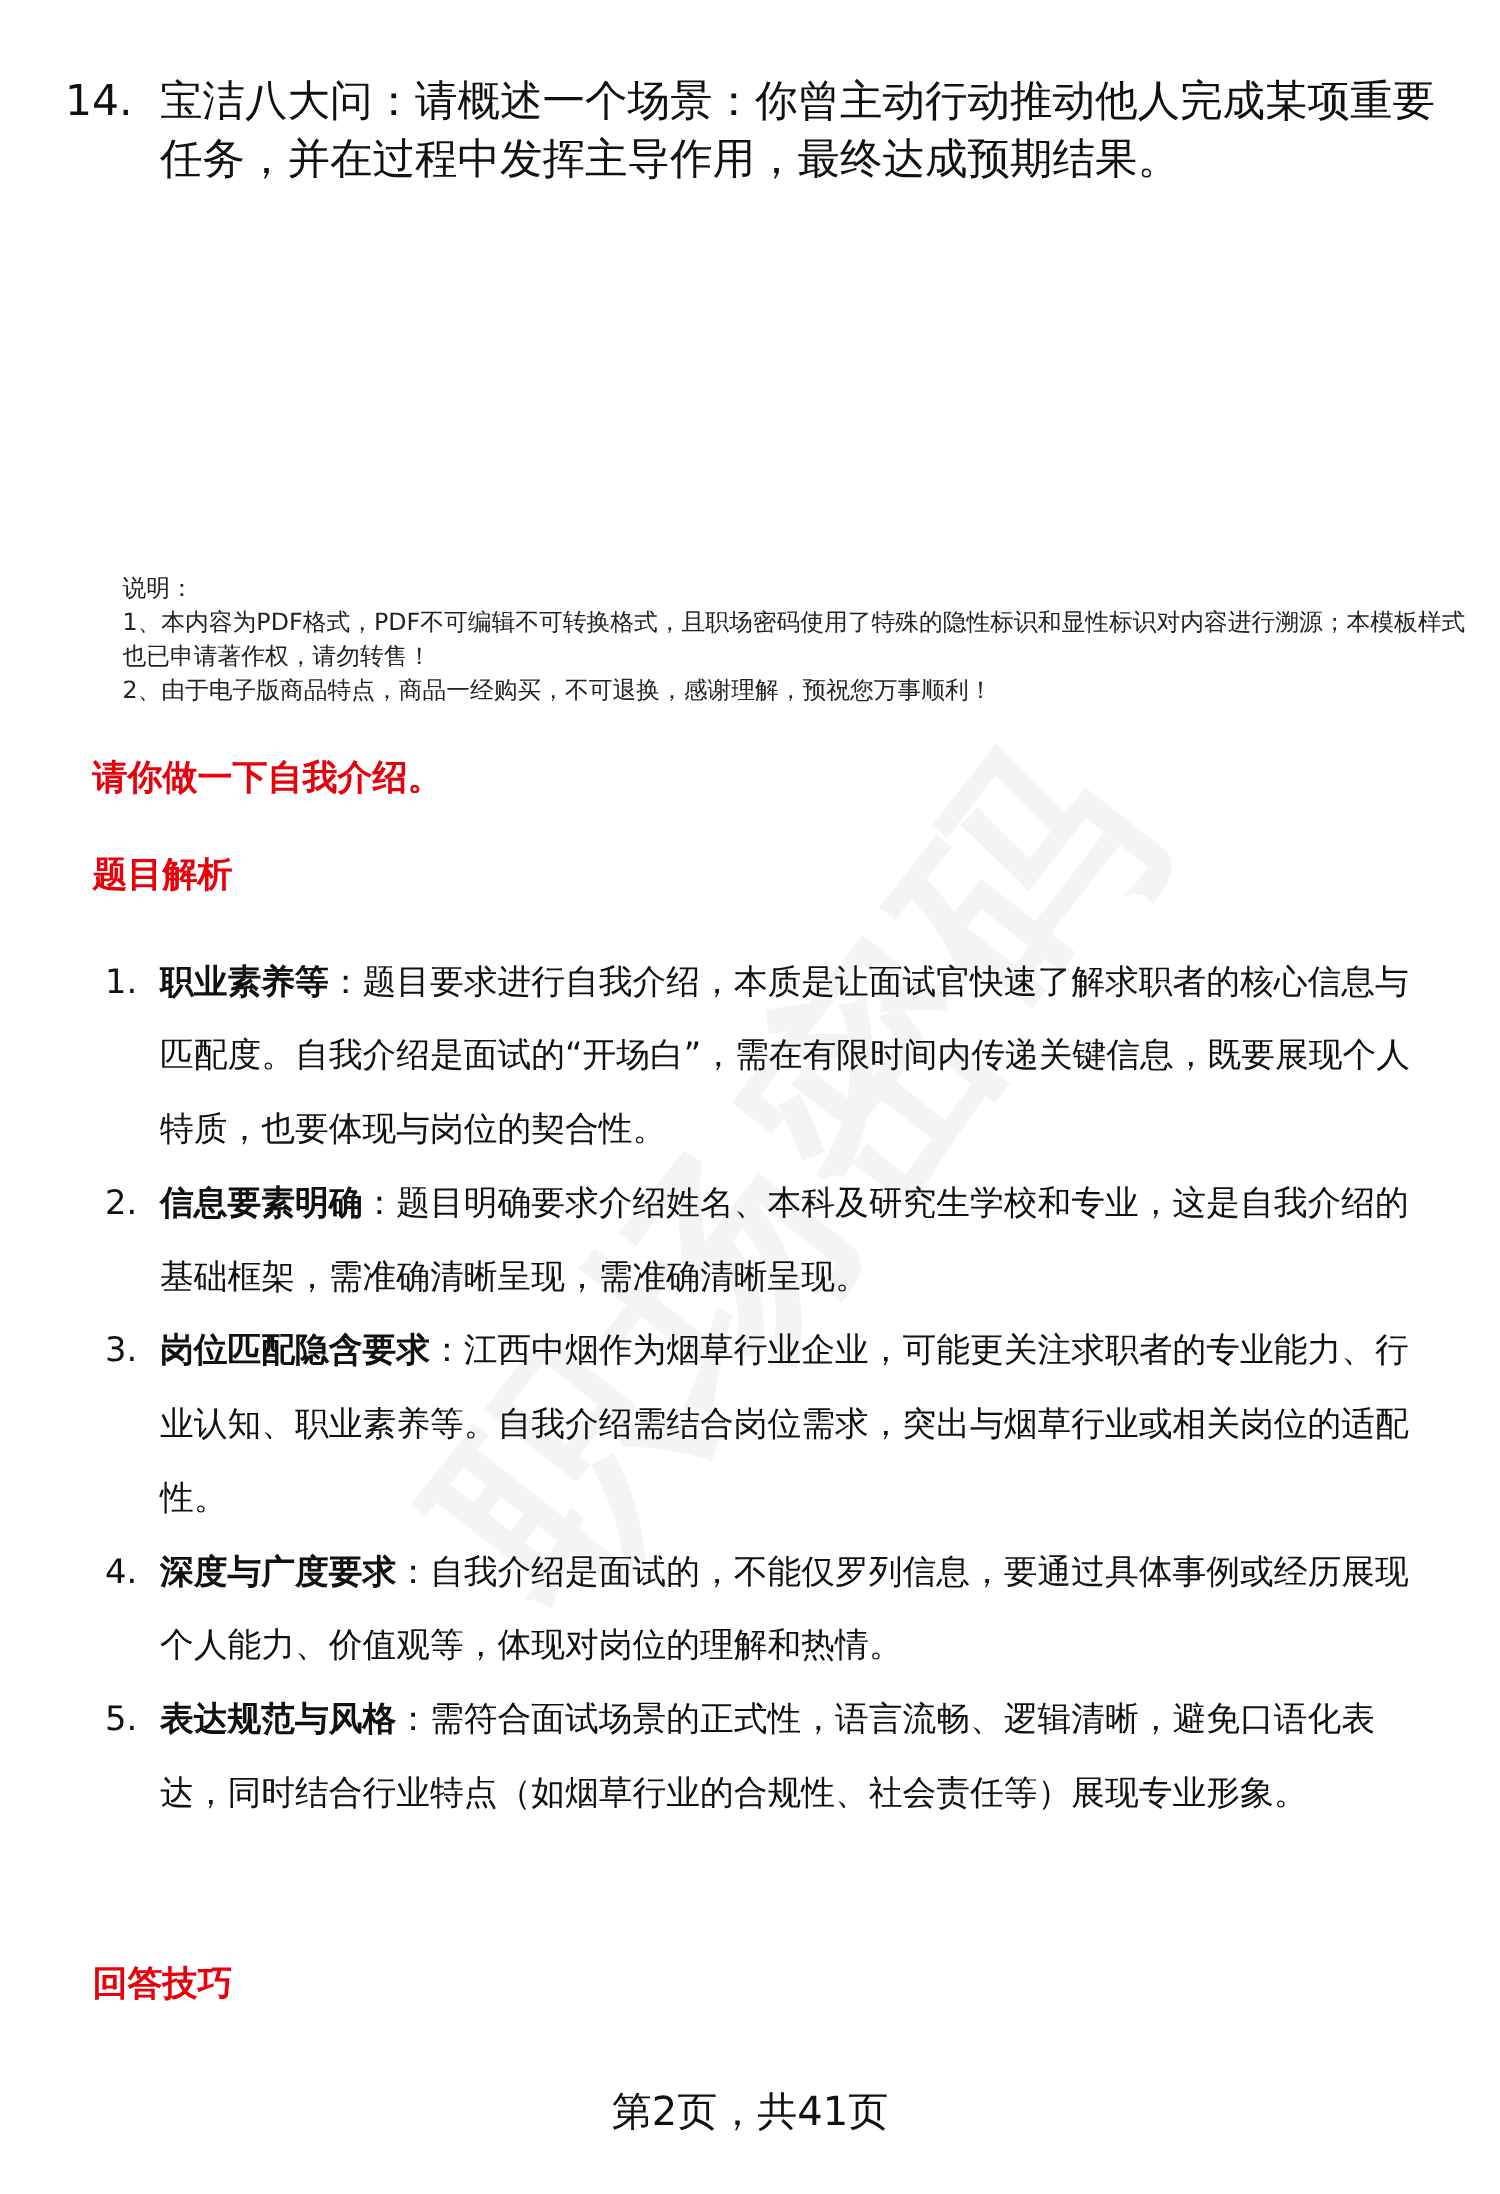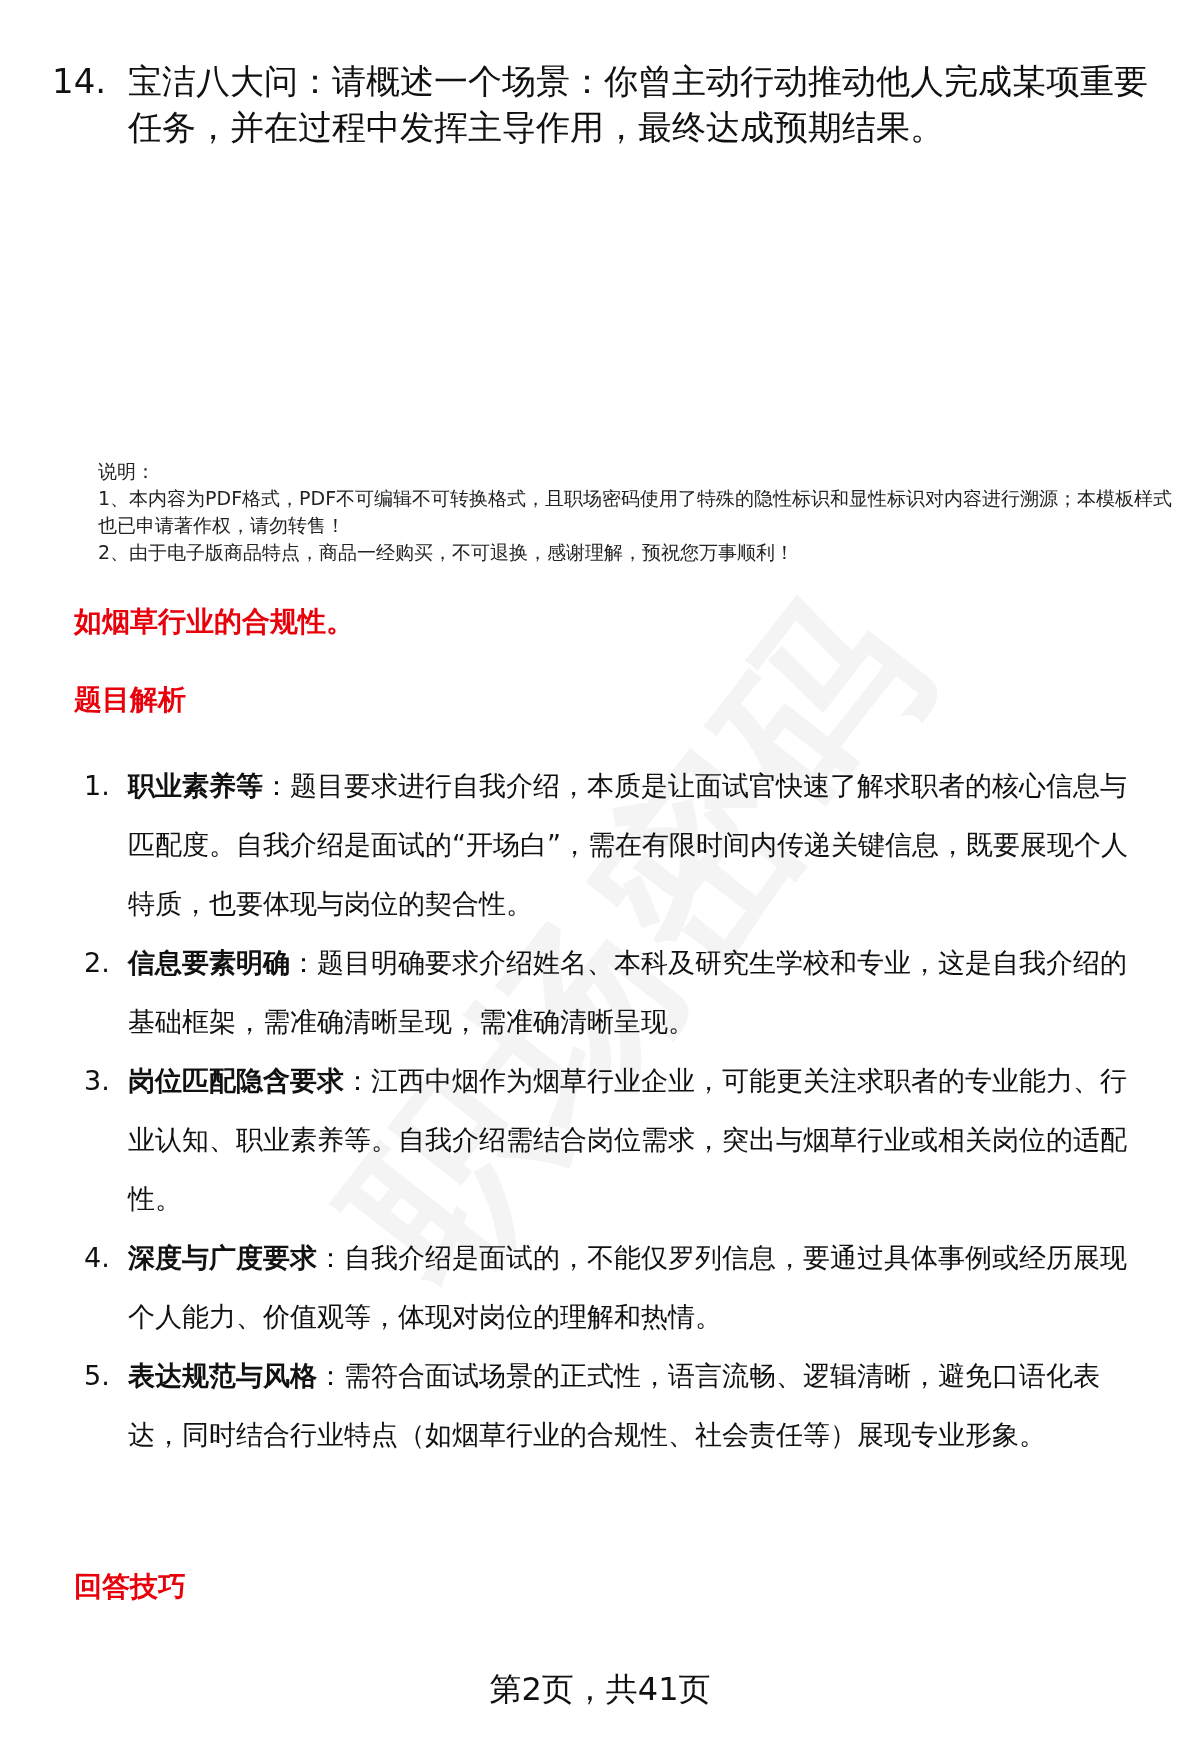--- a/index.html
+++ b/index.html
@@ -124,21 +124,21 @@
       <span class="q-text">宝洁八大问：请概述一个场景：你曾主动行动推动他人完成某项重要任务，并在过程中发挥主导作用，最终达成预期结果。</span>
     </div>
   </div>
 
   <div class="notice">
     <div>说明：</div>
     <div>1、本内容为PDF格式，PDF不可编辑不可转换格式，且职场密码使用了特殊的隐性标识和显性标识对内容进行溯源；本模板样式也已申请著作权，请勿转售！</div>
     <div>2、由于电子版商品特点，商品一经购买，不可退换，感谢理解，预祝您万事顺利！</div>
   </div>
 
-  <div class="red-heading" style="top:603px;">如烟草行业的合规性。</div>
+  <div class="red-heading" style="top:603px;">请你做一下自我介绍。</div>
   <div class="red-heading" style="top:681px;">题目解析</div>
 
   <div class="a-list">
     <div class="a-item">
       <span class="a-num">1.</span>
       <span class="a-body"><span class="a-title">职业素养等</span><span>：题目要求进行自我介绍，本质是让面试官快速了解求职者的核心信息与匹配度。自我介绍是面试的“开场白”，需在有限时间内传递关键信息，既要展现个人特质，也要体现与岗位的契合性。</span></span>
     </div>
     <div class="a-item">
       <span class="a-num">2.</span>
       <span class="a-body"><span class="a-title">信息要素明确</span><span>：题目明确要求介绍姓名、本科及研究生学校和专业，这是自我介绍的基础框架，需准确清晰呈现，需准确清晰呈现。</span></span>

